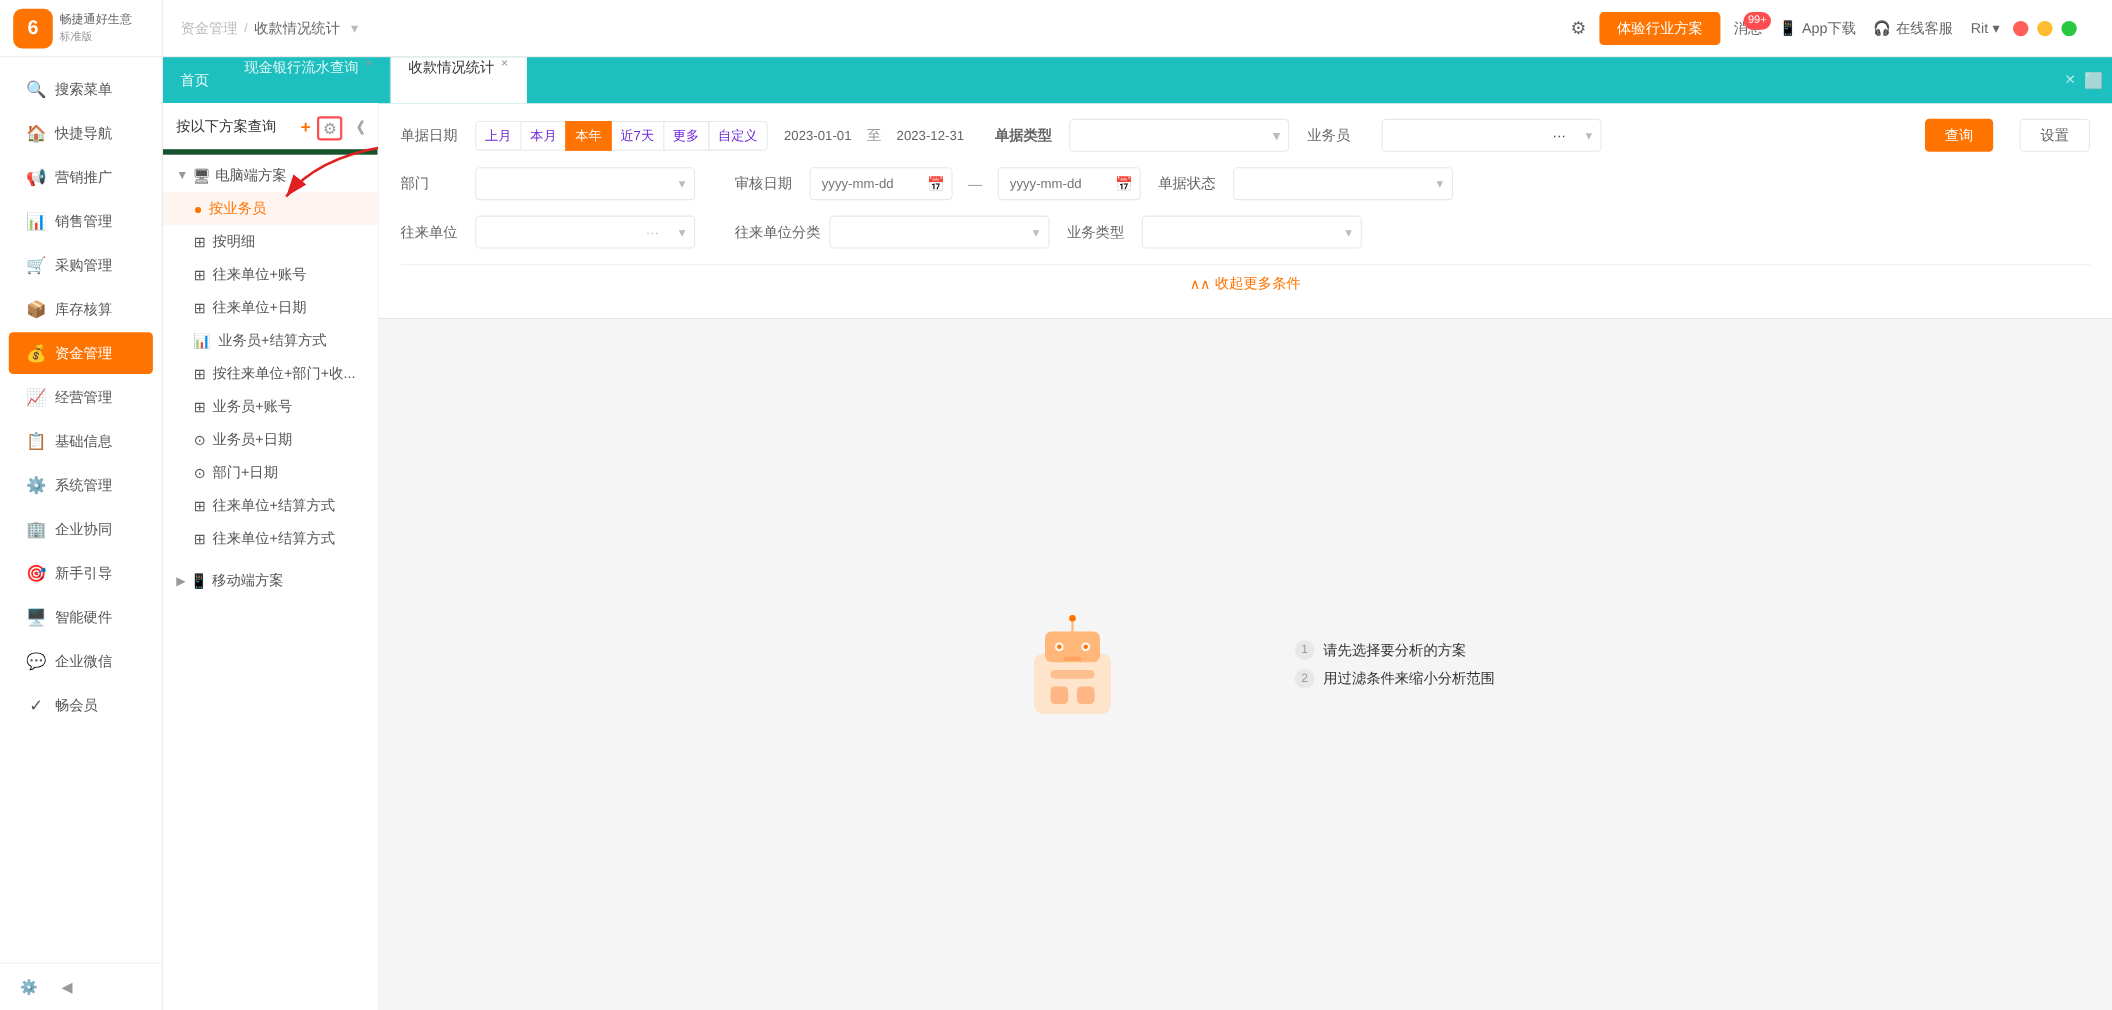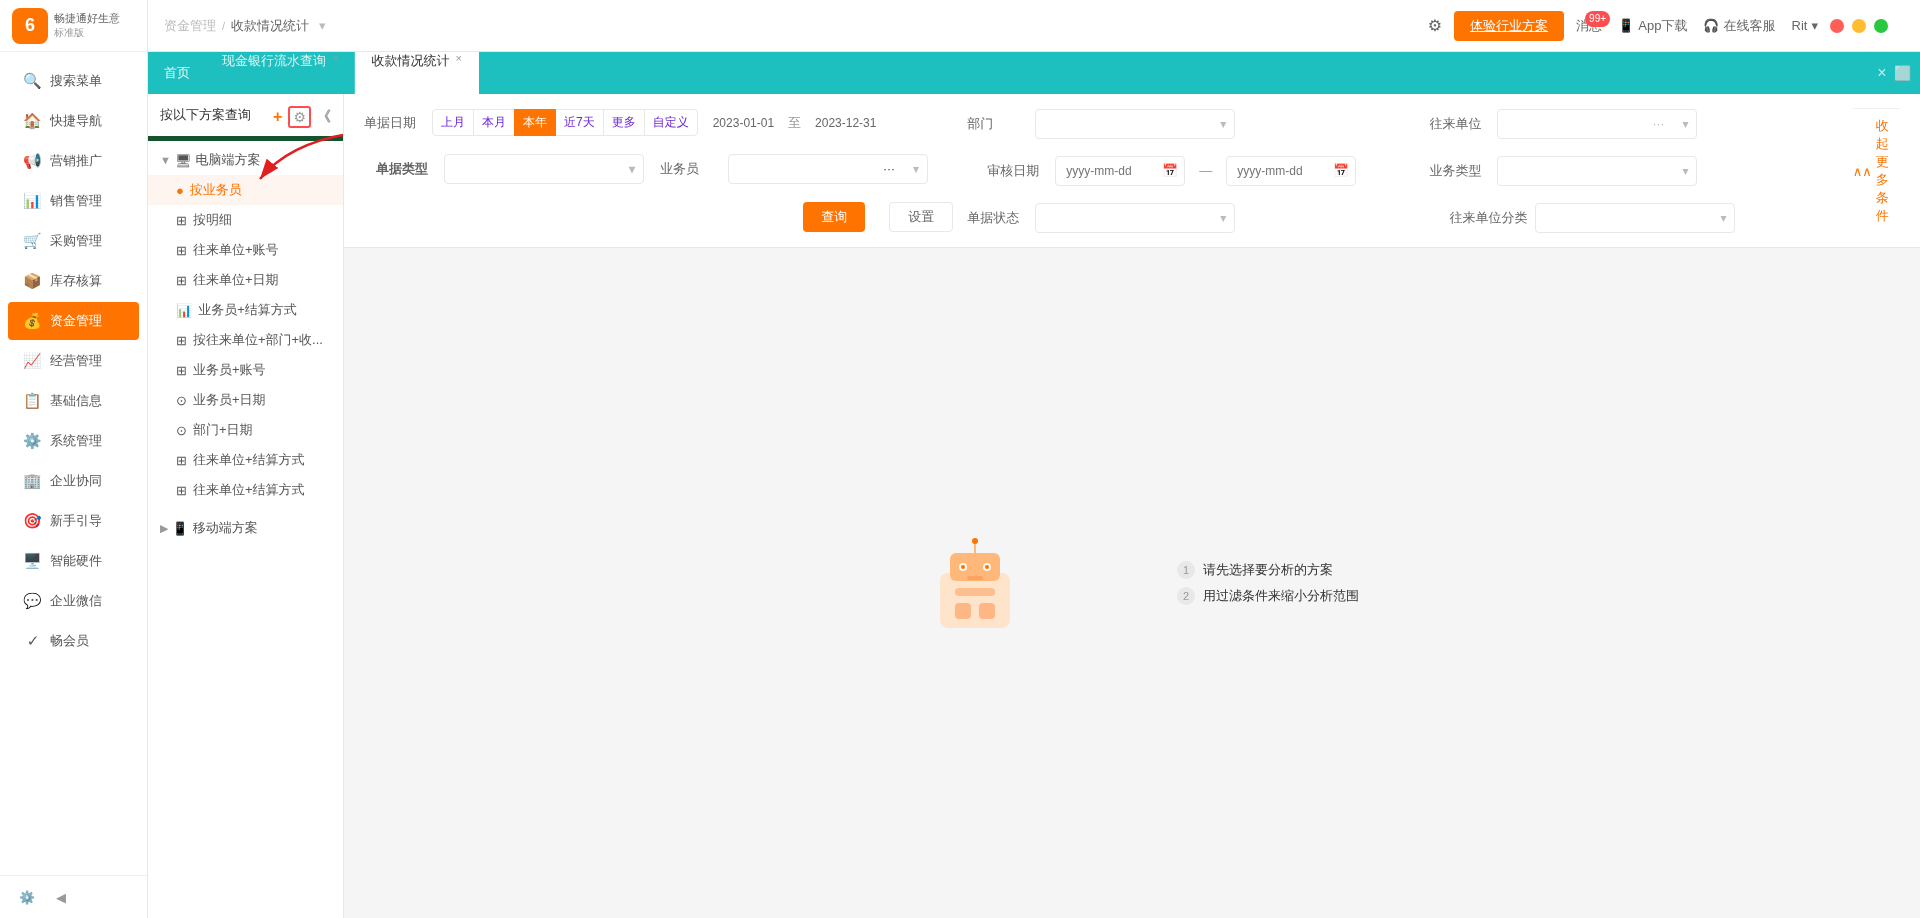--- a/index.html
+++ b/index.html
@@ -43,21 +43,21 @@
     
     .topbar {
       height: 52px; background: #fff; border-bottom: 1px solid #e8e8e8;
       display: flex; align-items: center; padding: 0 16px; gap: 12px;
     }
     .topbar-breadcrumb { display: flex; align-items: center; gap: 6px; flex: 1; }
     .breadcrumb-text { color: #666; font-size: 13px; }
     .topbar-right { display: flex; align-items: center; gap: 16px; }
     .topbar-btn {
       background: #ff7300; color: #fff; border: none; border-radius: 4px;
-      padding: 6px 16px; font-size: 13px; cursor: pointer; text-decoration: underline;
+      padding: 6px 16px; font-size: 13px; cursor: pointer;
     }
     .topbar-gear { color: #666; cursor: pointer; font-size: 16px; }
     .notification-icon { position: relative; cursor: pointer; color: #666; }
     .badge { position: absolute; top: -6px; right: -8px; background: #ff4d4f; color: #fff; font-size: 10px; border-radius: 8px; padding: 0 4px; min-width: 18px; text-align: center; line-height: 16px; }
     .topbar-link { color: #666; font-size: 13px; cursor: pointer; display: flex; align-items: center; gap: 4px; }
 
     
     .tabbar {
       height: 42px; background: #1dbfbf; display: flex; align-items: center; padding: 0 0 0 0;
       gap: 0;
@@ -111,21 +111,21 @@
     }
     .scheme-item.active { color: #ff7300; background: #fff5f0; }
     .scheme-item .item-icon { margin-right: 6px; font-size: 13px; }
 
     
     .right-content { flex: 1; display: flex; flex-direction: column; background: #f5f5f5; overflow: hidden; }
 
     
     .filter-area {
       background: #fff; padding: 14px 20px; border-bottom: 1px solid #e8e8e8;
-      display: flex; gap: 14px;
+      display: flex; flex-direction: column; gap: 14px;
     }
 
     .filter-row { display: flex; align-items: center; gap: 16px; flex-wrap: wrap; }
     .filter-item { display: flex; align-items: center; gap: 8px; }
     .filter-label { color: #666; font-size: 13px; white-space: nowrap; min-width: 60px; }
     .date-range { display: flex; align-items: center; gap: 14px; }
     .date-separator { color: #999; }
 
     
     .date-tabs { display: flex; align-items: center; gap: 0; }
@@ -478,27 +478,27 @@
         </div>
 
         <div class="filter-row">
           <div class="filter-item">
             <span class="filter-label">往来单位</span>
             <div class="select-wrapper" style="min-width:200px;">
               <span style="font-size:12px; margin-left:auto; padding-right:4px; color:#bbb;">···</span>
             </div>
           </div>
 
+          <div class="filter-item" style="margin-left:20px;">
+            <span class="filter-label">往来单位分类</span>
+            <div class="select-wrapper" style="min-width:200px;"></div>
+          </div>
+
           <div class="filter-item">
             <span class="filter-label">业务类型</span>
-            <div class="select-wrapper" style="min-width:200px;"></div>
-          </div>
-
-          <div class="filter-item" style="margin-left:20px;">
-            <span class="filter-label">往来单位分类</span>
             <div class="select-wrapper" style="min-width:200px;"></div>
           </div>
         </div>
 
         <div class="collapse-btn">
           <span>∧∧</span>
           <span>收起更多条件</span>
         </div>
       </div>
 

